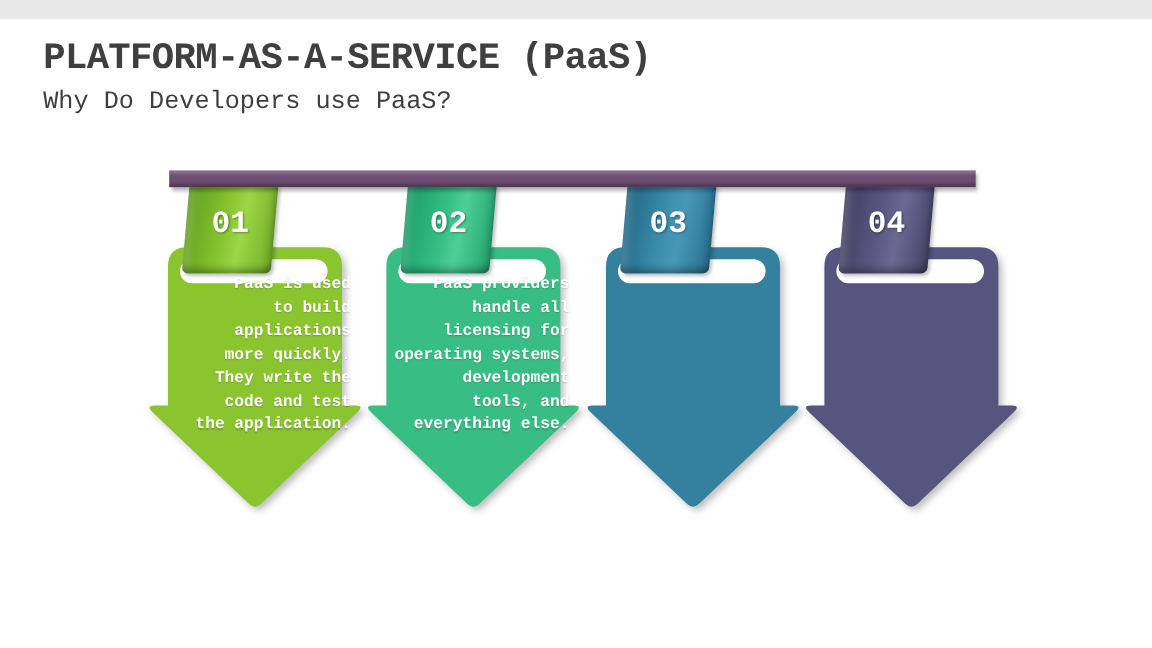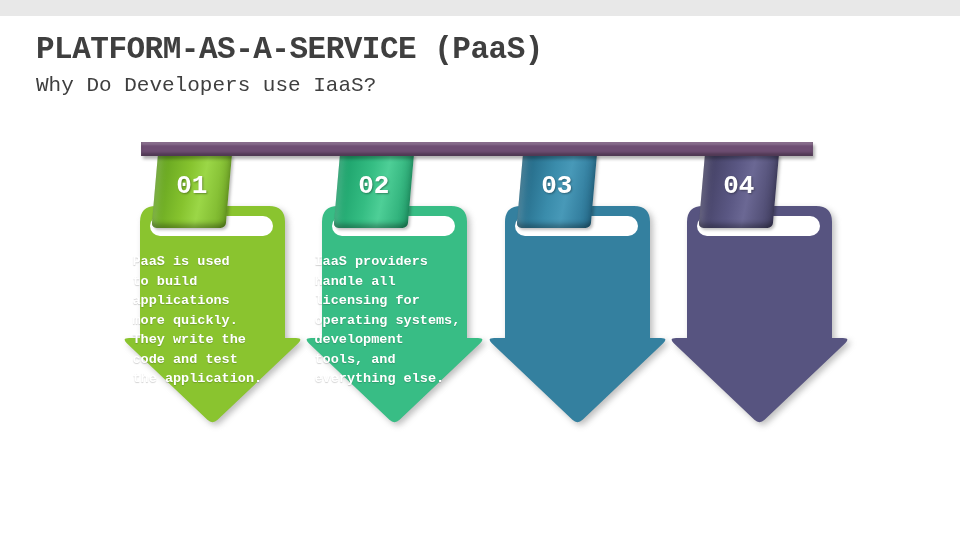--- a/index.html
+++ b/index.html
@@ -41,35 +41,35 @@
                 inset -9px 0 8px -7px rgba(0,0,0,.20),
                 2px 2px 3px rgba(0,0,0,.25);
   }
   .num {
     transform: skewX(5deg);
     margin-top:-10px;
     color:#ffffff; font-size:26px; font-weight:bold;
     text-shadow: 1px 1px 2px rgba(0,0,0,.35);
   }
   .arrow-text {
-    position:absolute; top:112px; left:50%; transform:translateX(-50%);
+    position:absolute; top:88px; left:50%; transform:translateX(-50%);
     width:160px; z-index:6;
     color:#ffffff; font-size:13.5px; font-weight:bold; line-height:19.5px;
-    text-align:left; white-space:pre-line;
+    text-align:right; white-space:pre-line;
     text-shadow: 0 1px 1px rgba(0,0,0,.18);
   }
 </style>
 </head>
 <body>
 
 <div class="slide">
 
   <div class="title" style="color: rgb(63, 63, 63);">PLATFORM-AS-A-SERVICE (PaaS)</div>
 
-  <div class="subtitle" style="color: rgb(63, 63, 63);">Why Do Developers use IaaS?</div>
+  <div class="subtitle" style="color: rgb(63, 63, 63);">Why Do Developers use PaaS?</div>
 
   <div class="bar" style="background: rgb(110, 78, 115);"></div>
 
   <div class="arrow" style="left:120px">
     <svg class="arrow-svg" viewBox="0 0 185 290">
       <path d="M 20 82 Q 20 66 36 66 L 149 66 Q 165 66 165 82 L 165 198 L 176 198 Q 183.5 198 178.2 203.2 L 97.6 279.8 Q 92.5 284.6 87.4 279.8 L 6.8 203.2 Q 1.5 198 9 198 L 20 198 Z" fill="#8ac42f"></path>
       <rect x="30" y="76" width="123" height="20" rx="10" fill="#ffffff"></rect>
     </svg>
     <div class="ribbon" style="background: linear-gradient(97deg, rgb(95, 158, 29) 0%, rgb(134, 195, 46) 42%, rgb(155, 215, 71) 62%, rgb(116, 173, 38) 100%);">
       <span class="num">01</span>
@@ -84,21 +84,21 @@
   </div>
 
   <div class="arrow" style="left:302px">
     <svg class="arrow-svg" viewBox="0 0 185 290">
       <path d="M 20 82 Q 20 66 36 66 L 149 66 Q 165 66 165 82 L 165 198 L 176 198 Q 183.5 198 178.2 203.2 L 97.6 279.8 Q 92.5 284.6 87.4 279.8 L 6.8 203.2 Q 1.5 198 9 198 L 20 198 Z" fill="#38bd85"></path>
       <rect x="30" y="76" width="123" height="20" rx="10" fill="#ffffff"></rect>
     </svg>
     <div class="ribbon" style="background: linear-gradient(97deg, rgb(23, 156, 102) 0%, rgb(53, 189, 131) 42%, rgb(78, 207, 151) 62%, rgb(34, 163, 110) 100%);">
       <span class="num">02</span>
     </div>
-    <div class="arrow-text" style="color: rgb(255, 255, 255);">IaaS providers
+    <div class="arrow-text" style="color: rgb(255, 255, 255);">PaaS providers
 handle all
 licensing for
 operating systems,
 development
 tools, and
 everything else.</div>
   </div>
 
   <div class="arrow" style="left:485px">
     <svg class="arrow-svg" viewBox="0 0 185 290">

